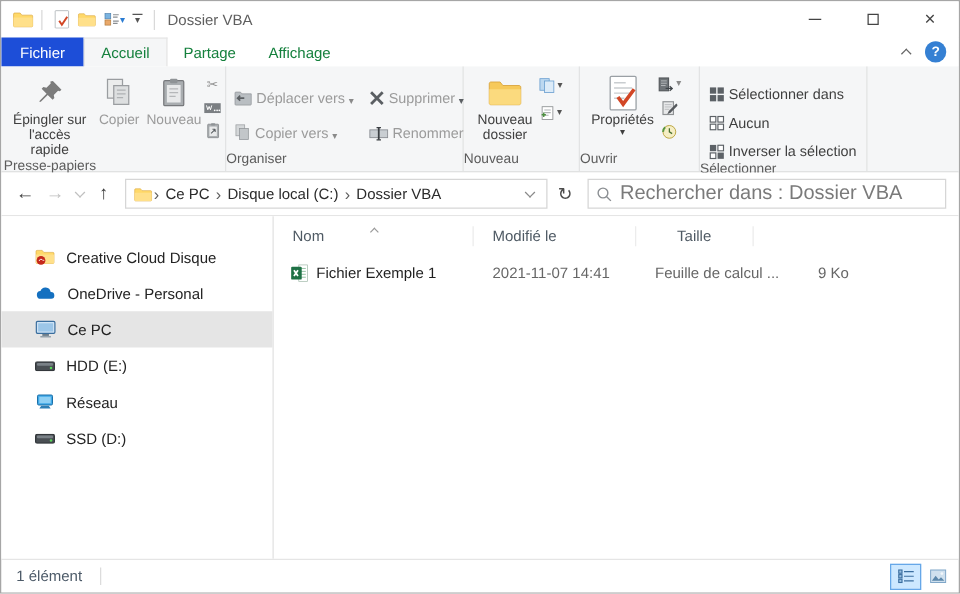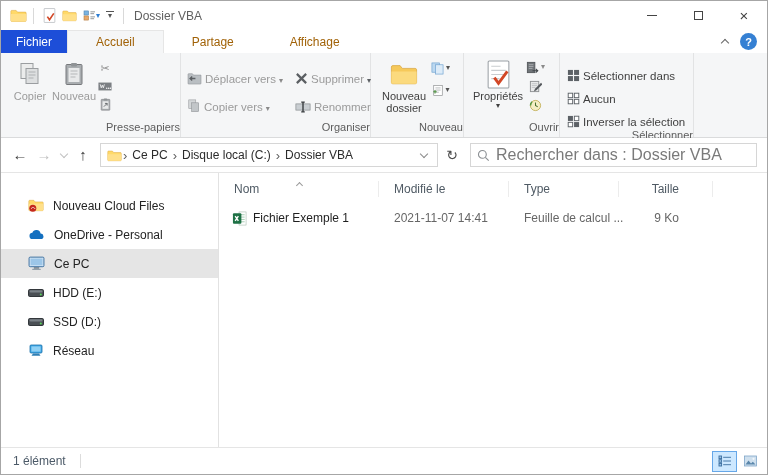--- a/index.html
+++ b/index.html
@@ -13,34 +13,34 @@
   .qat-btn{display:flex;align-items:center;height:22px;padding:0 3px;cursor:default}
   .app-ico svg,.qat-btn svg{display:block}
   .tb-title{color:#5f5f5f;margin-left:4px;white-space:nowrap}
   .win-controls{margin-left:auto;display:flex;height:29px;align-self:flex-start}
   .wc{width:46px;height:29px;display:flex;align-items:center;justify-content:center;color:#444;font-size:15px}
   .min-glyph{width:10px;border-top:1px solid #444;display:inline-block}
   .max-glyph{width:9px;height:9px;border:1px solid #444;display:inline-block}
 
   
   .tabrow{height:23px;display:flex;align-items:stretch;background:#fff;flex:0 0 auto;position:relative}
-  .tab{padding:0 28px;display:flex;align-items:center;color:#a16207;cursor:default}
+  .tab{padding:0 13px;display:flex;align-items:center;color:#15803d;cursor:default}
   .tab-file{background:#1d4ed8;color:#fff;padding:0 15px;margin-left:0}
   .tab.active{background:#f5f6f7;border:1px solid #e6e6e6;border-bottom:none}
   .tab-right{margin-left:auto;display:flex;align-items:center;gap:12px;padding-right:10px}
   .chev{display:inline-block;width:6px;height:6px;border-right:1.4px solid #666;border-bottom:1.4px solid #666}
   .chev-up{transform:rotate(-135deg);margin-top:3px}
   .chev-down{transform:rotate(45deg);margin-bottom:2px}
   .help-circle{width:17px;height:17px;border-radius:50%;background:#3580d3;color:#fff;display:flex;align-items:center;justify-content:center;font-size:11px;font-weight:bold}
 
   
   .ribbon{height:85px;background:#f5f6f7;border-bottom:1px solid #dadbdc;display:flex;padding-left:2px;flex:0 0 auto}
   .rgroup{display:flex;flex-direction:column;border-right:1px solid #e2e3e4;padding-top:2px}
   .rg-content{flex:1;display:flex;align-items:flex-start}
-  .rg-label{height:17px;line-height:15px;text-align:right;color:#5c5c5c;font-size:11px}
+  .rg-label{height:17px;line-height:15px;text-align:left;color:#5c5c5c;font-size:11px}
   .bigbtn{display:flex;flex-direction:column;align-items:center;padding-top:3px;cursor:default}
   .icon-area{height:32px;display:flex;align-items:center;justify-content:center}
   .blabel{font-size:11px;line-height:12px;text-align:center;color:#3f3f3f}
   .blabel.gray{color:#9b9b9b}
   .caret-glyph{font-size:8px;color:#8a8a8a;line-height:8px}
   .smallcol{display:flex;flex-direction:column;align-items:center;gap:4px;padding-top:6px}
   .sico{height:14px;display:flex;align-items:center;gap:2px}
   .scissors{font-size:11px;color:#8f8f8f;line-height:12px}
   .smallbtn{display:flex;align-items:flex-end;gap:3px;height:21px;font-size:11.5px;white-space:nowrap;cursor:default}
   .smallbtn.disabled{color:#9b9b9b}
@@ -153,20 +153,28 @@
     <div class="tab-right">
       <span><i class="chev chev-up"></i></span>
       <span class="help-circle">?</span>
     </div>
   </div>
 
   <div class="ribbon">
 
     <div class="rgroup" style="width:178px">
       <div class="rg-content" style="padding-left:4px">
+        <div class="bigbtn" style="width:66px">
+          <span class="icon-area">
+            <svg width="22" height="22" viewBox="0 0 24 24">
+                <path d="M14.5 2l7.5 7.5-1.4 1.3-1.6-.3-3.7 3.7.5 2.7-1.5 1.5-4.3-4.3-6 6-1.2.2.2-1.2 6-6L4.7 8.8l1.5-1.5 2.7.5 3.7-3.7-.3-1.6L14.5 2z" fill="#7c7c7c"></path>
+              </svg>
+          </span>
+          <span class="blabel">Épingler sur l'accès rapide</span>
+        </div>
         <div class="bigbtn" style="width:46px">
           <span class="icon-area">
             <svg width="22" height="24" viewBox="0 0 22 24">
                 <rect x="2" y="1.5" width="12" height="15" fill="#ebecec" stroke="#9a9da0"></rect>
                 <rect x="7" y="6.5" width="12" height="15" fill="#dddfe0" stroke="#9a9da0"></rect>
                 <path d="M9.5 10h7M9.5 13h7M9.5 16h5" stroke="#aeb1b3"></path>
               </svg>
           </span>
           <span class="blabel gray">Copier</span>
         </div>
@@ -401,21 +409,21 @@
 
   <div class="main">
     <div class="sidebar">
       <div class="side-item">
         <svg width="16" height="15" viewBox="0 0 20 17">
             <path d="M1 3c0-.6.4-1 1-1h5.2l1.6 2H18c.6 0 1 .4 1 1v9c0 .6-.4 1-1 1H2c-.6 0-1-.4-1-1V3z" fill="#ffd969" stroke="#d9a43b" stroke-width=".6"></path>
             <path d="M1 6.2h18V14c0 .6-.4 1-1 1H2c-.6 0-1-.4-1-1V6.2z" fill="#ffe08a"></path>
             <circle cx="6" cy="12" r="4.4" fill="#c5281c"></circle>
             <path d="M4.2 12.6a1.9 1.9 0 0 1 3.6-.6c.5-.4 1.2 0 1.1.6" stroke="#fff" fill="none" stroke-width=".9"></path>
           </svg>
-        <span>Nouveau Cloud Files</span>
+        <span>Creative Cloud Disque</span>
       </div>
       <div class="side-item">
         <svg width="17" height="11" viewBox="0 0 18 12">
             <path d="M5 11a3.4 3.4 0 0 1-.5-6.8A4.6 4.6 0 0 1 13.4 5 3 3 0 0 1 13.8 11H5z" fill="#1470c0"></path>
           </svg>
         <span>OneDrive - Personal</span>
       </div>
       <div class="side-item selected">
         <svg width="17" height="15" viewBox="0 0 16 14">
             <rect x="1" y="1" width="14" height="9" rx="1" fill="#cfe3f5" stroke="#3a6e9e" stroke-width=".9"></rect>
@@ -427,48 +435,45 @@
       </div>
       <div class="side-item">
         <svg width="16" height="8" viewBox="0 0 16 8">
             <rect x=".5" y=".5" width="15" height="7" rx="1.2" fill="#4a4f54" stroke="#33373b"></rect>
             <rect x="1.5" y="1.3" width="13" height="2.2" rx="1" fill="#7a8187"></rect>
             <circle cx="12.8" cy="5.4" r="1" fill="#59d659"></circle>
           </svg>
         <span>HDD (E:)</span>
       </div>
       <div class="side-item">
+        <svg width="16" height="13" viewBox="0 0 16 13">
+            <rect x="2" y="1" width="12" height="8" rx="1" fill="#3fa9e8" stroke="#1b6fa8" stroke-width=".8"></rect>
+            <rect x="3.4" y="2.4" width="9.2" height="5.2" fill="#8fd0f4"></rect>
+            <path d="M5 9.5h6l1.5 2.3H3.5z" fill="#2f7fb5"></path>
+          </svg>
+        <span>Réseau</span>
+      </div>
+      <div class="side-item">
         <svg width="16" height="8" viewBox="0 0 16 8">
             <rect x=".5" y=".5" width="15" height="7" rx="1.2" fill="#4a4f54" stroke="#33373b"></rect>
             <rect x="1.5" y="1.3" width="13" height="2.2" rx="1" fill="#7a8187"></rect>
             <circle cx="12.8" cy="5.4" r="1" fill="#59d659"></circle>
           </svg>
         <span>SSD (D:)</span>
-      </div>
-      <div class="side-item">
-        <svg width="16" height="13" viewBox="0 0 16 13">
-            <rect x="2" y="1" width="12" height="8" rx="1" fill="#3fa9e8" stroke="#1b6fa8" stroke-width=".8"></rect>
-            <rect x="3.4" y="2.4" width="9.2" height="5.2" fill="#8fd0f4"></rect>
-            <path d="M5 9.5h6l1.5 2.3H3.5z" fill="#2f7fb5"></path>
-          </svg>
-        <span>Réseau</span>
       </div>
     </div>
 
     <div class="filearea">
       <div class="lheader">
         <div class="hcol hname">
           <span>Nom</span>
           <span class="sort-caret"><i class="chev chev-up"></i></span>
         </div>
         <div class="hcol hmod">
             <span>Modifié le</span>
-          </div>
-        <div class="hcol htype">
-            <span>Type</span>
           </div>
         <div class="hcol hsize">
             <span>Taille</span>
           </div>
       </div>
       <div class="lrow">
         <span class="cname">
           <svg width="15" height="15" viewBox="0 0 16 16">
               <rect x="7.5" y="1" width="7.5" height="14" fill="#fff" stroke="#9fb8a8" stroke-width=".6"></rect>
               <path d="M9 4h4.5M9 6.5h4.5M9 9h4.5M9 11.5h4.5" stroke="#8fbf9f" stroke-width=".8"></path>

